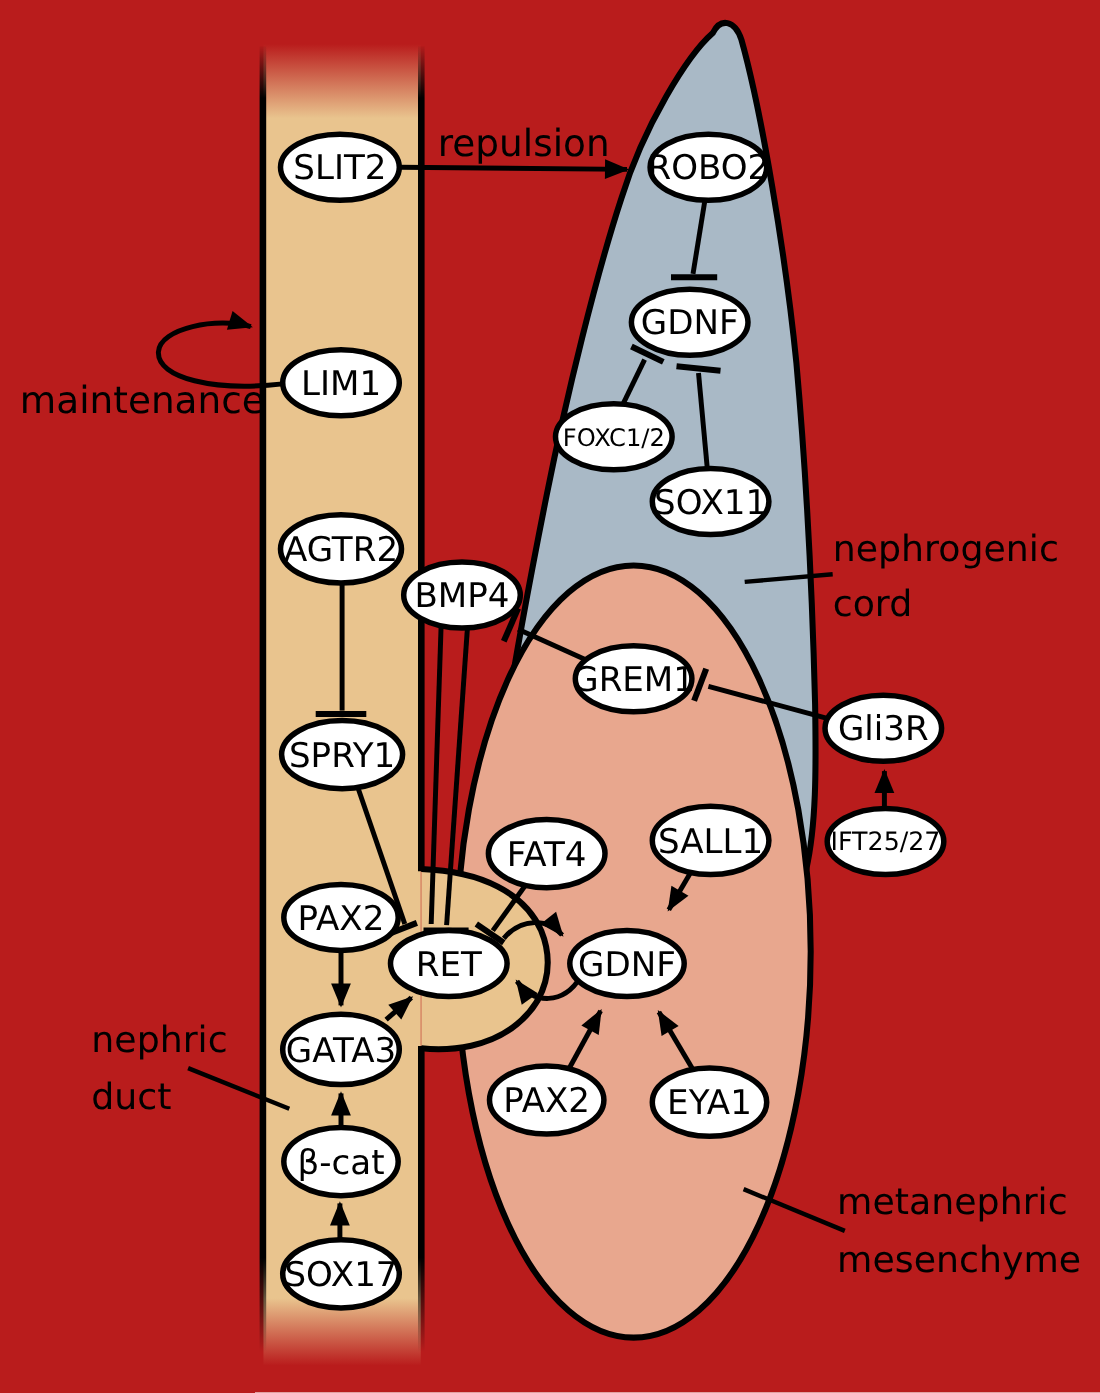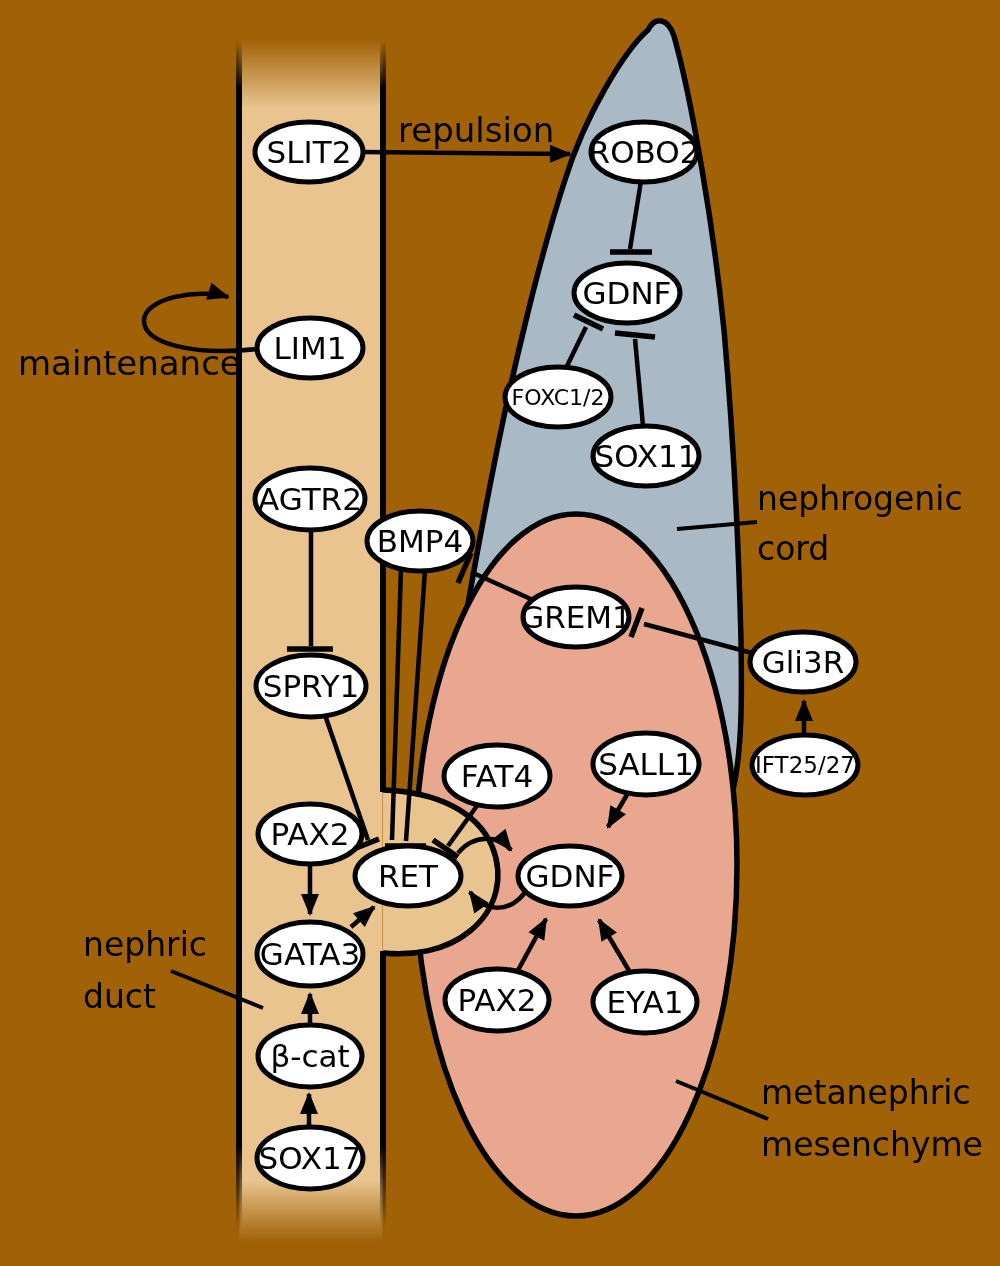--- a/index.html
+++ b/index.html
@@ -1,16 +1,16 @@
 <!DOCTYPE html>
 <html><head>
 <meta charset="utf-8">
 <style>
   html, body { margin: 0; padding: 0; background: #ffffff; }
-  .stage { width: 1000px; height: 1266px; position: relative; background: #a16207; }
+  .stage { width: 1000px; height: 1266px; position: relative; background: #b91c1c; }
   svg { display: block; }
   .node-ellipse { fill: #ffffff; stroke: #000000; stroke-width: 5; }
   .node-label {
     font-family: "DejaVu Sans", "Liberation Sans", sans-serif;
     font-size: 31px; fill: #000; text-anchor: middle;
   }
   .node-label.small { font-size: 22px; }
   .node-label.med { font-size: 23px; }
   .ext-label {
     font-family: "DejaVu Sans", "Liberation Sans", sans-serif;

